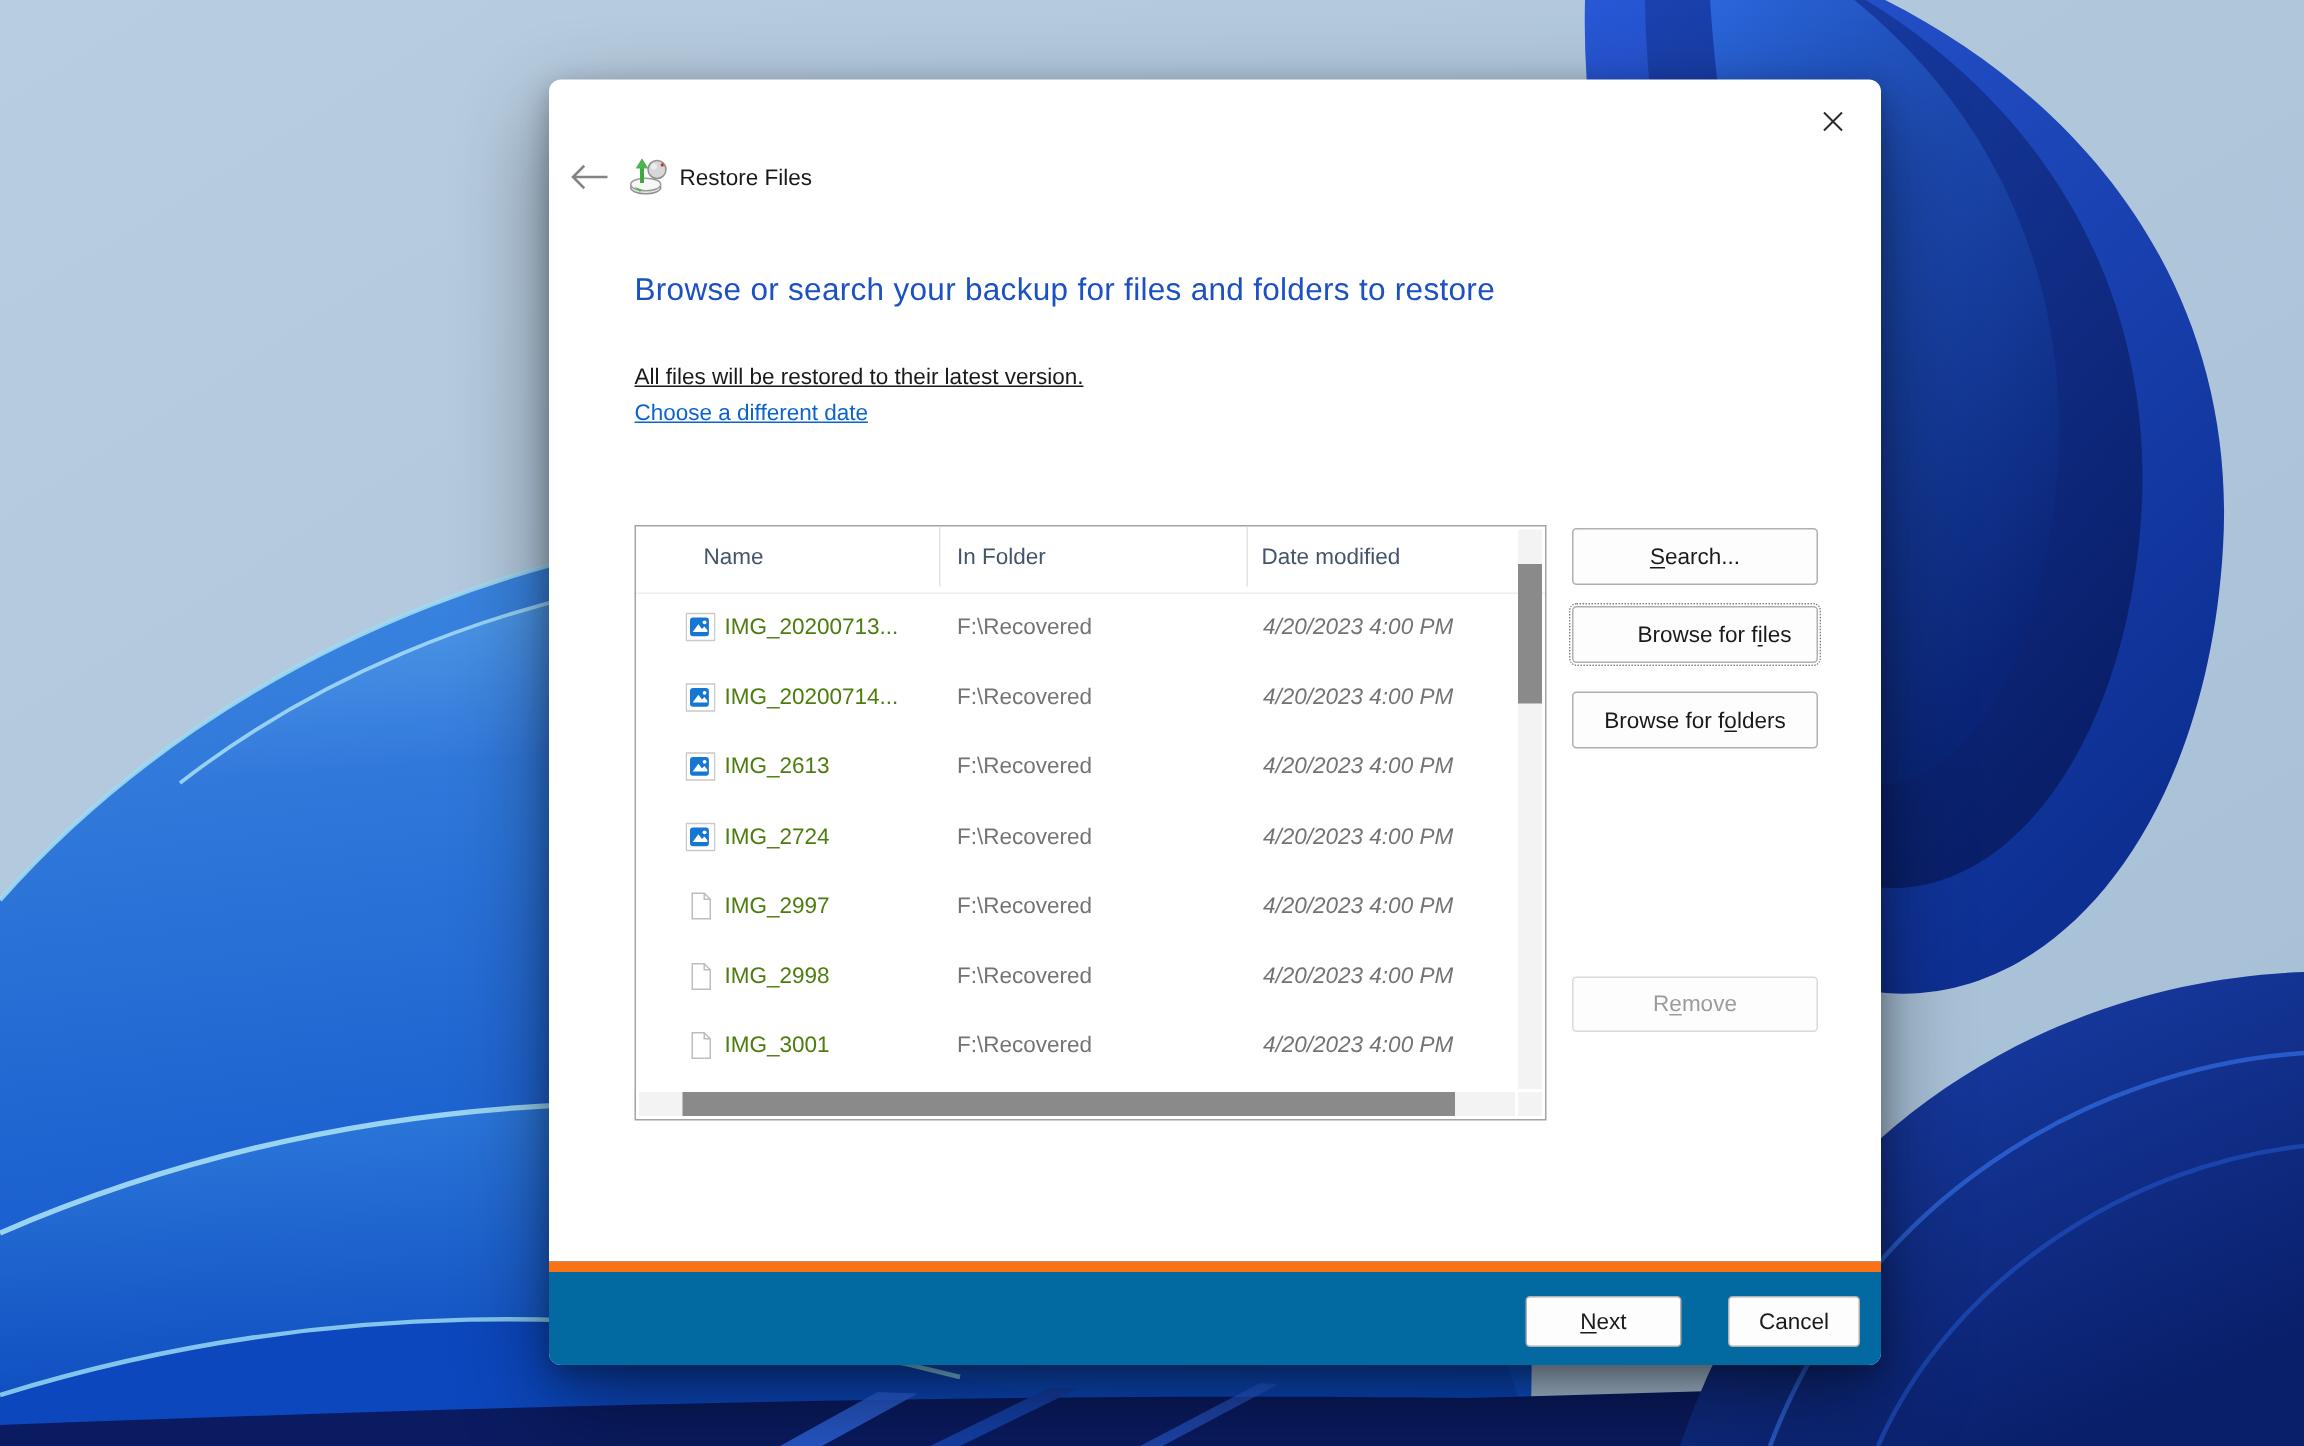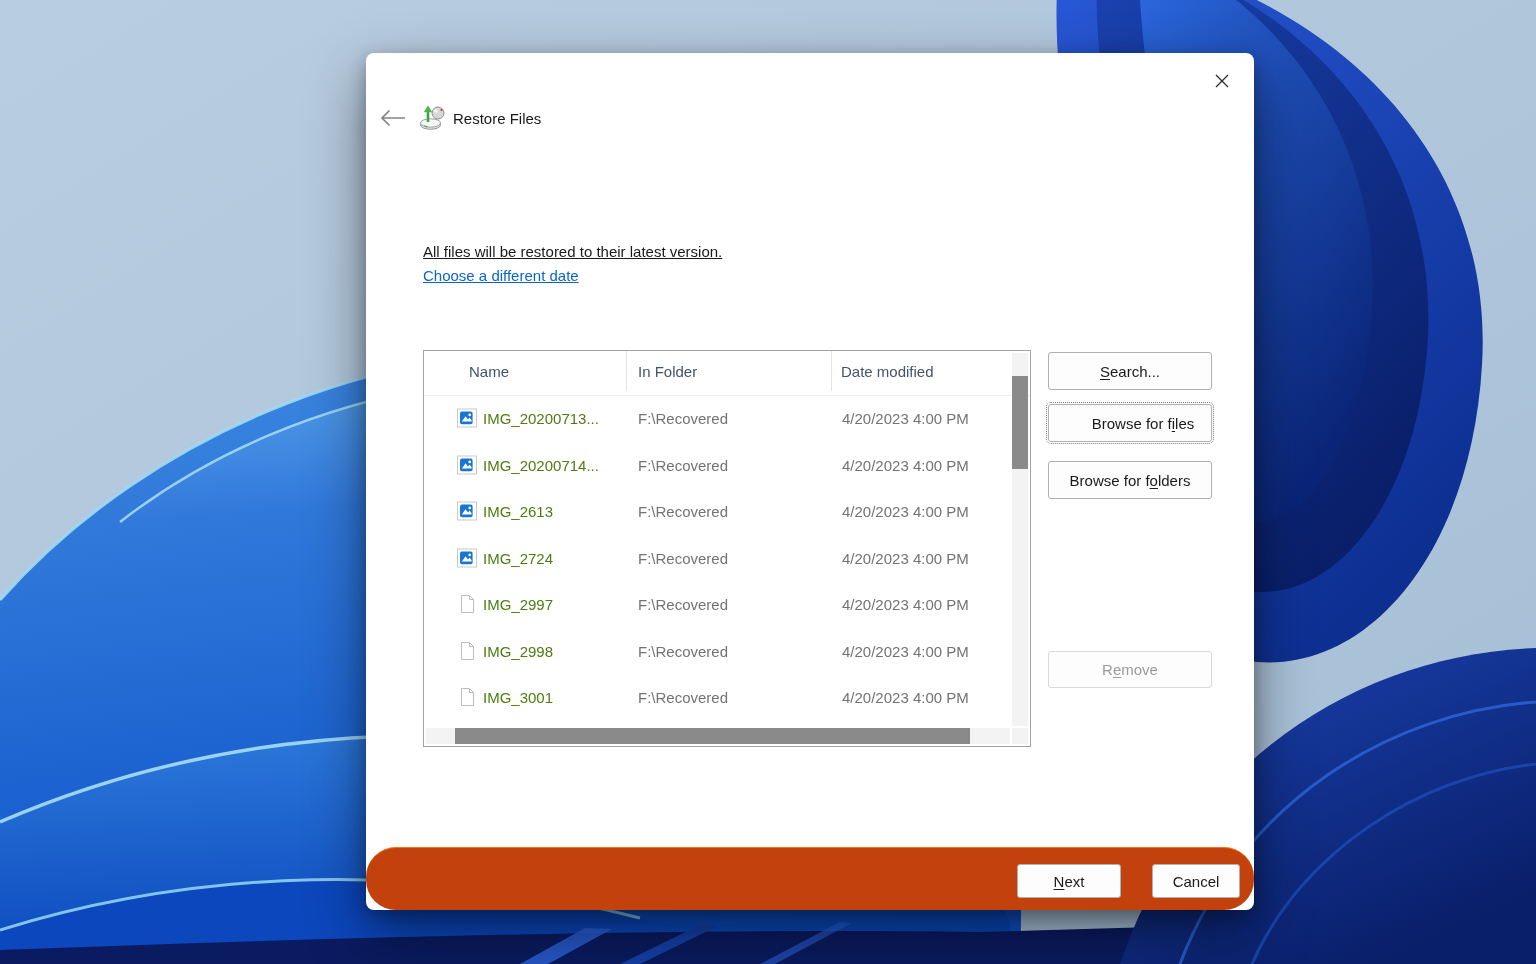--- a/index.html
+++ b/index.html
@@ -38,21 +38,21 @@
   .lheader .hsep{position:absolute;top:0;width:1px;height:40px;background:#e3e3e3;}
   .h-name{position:absolute;left:45px;top:12px;cursor:pointer;text-align:right;}
   .h-folder{position:absolute;left:214px;top:12px;cursor:pointer;text-align:right;}
   .h-date{position:absolute;left:417px;top:12px;cursor:pointer;}
 
   .rows{position:absolute;left:0;top:44px;right:19px;bottom:19px;overflow:hidden;}
   .row{position:relative;height:46.5px;cursor:pointer;}
   .row .icon{position:absolute;left:33px;top:50%;transform:translateY(-50%);width:20px;height:20px;}
   .c-name{position:absolute;left:59px;top:50%;transform:translateY(-50%);font-size:15px;color:#4d7c0f;white-space:nowrap;}
   .c-folder{position:absolute;left:214px;top:50%;transform:translateY(-50%);font-size:15px;color:#737373;white-space:nowrap;}
-  .c-date{position:absolute;left:418px;top:50%;transform:translateY(-50%);font-size:15px;color:#737373;white-space:nowrap;}
+  .c-date{position:absolute;left:418px;top:50%;transform:translateY(-50%);font-size:15px;color:#737373;white-space:nowrap;font-style:italic;}
 
   .vscroll{position:absolute;top:2px;right:2px;bottom:20px;width:16px;background:#f3f3f3;cursor:pointer;}
   .vthumb{position:absolute;left:0;right:0;top:23px;height:93px;background:#8a8a8a;cursor:grab;}
   .hscroll{position:absolute;left:2px;right:20px;bottom:2px;height:16px;background:#f3f3f3;cursor:pointer;}
   .hthumb{position:absolute;top:0;bottom:0;left:29px;width:515px;background:#8a8a8a;cursor:grab;}
   .scorner{position:absolute;right:2px;bottom:2px;width:16px;height:16px;background:#f3f3f3;}
 
   
   .btn{
     box-sizing:border-box;display:flex;align-items:center;justify-content:center;
@@ -61,21 +61,21 @@
   }
   .side-btn{position:absolute;left:682px;width:164px;height:38px;}
   #btn-search{top:299px;}
   #btn-browse-files{top:351px;outline:1px dotted #7a7a7a;outline-offset:1px;padding-left:32px;}
   #btn-browse-folders{top:408px;}
   #btn-remove{top:598px;height:37px;}
   #btn-remove-all{top:655px;}
   .btn.disabled{color:#9b9b9b;border-color:#dadada;background:#fdfdfd;cursor:default;}
   .u{text-decoration:underline;text-underline-offset:2px;}
 
-  .footer{position:absolute;left:0;right:0;bottom:0;height:62px;background:#c2410c;border-top:1px solid #f97316;border-radius:30px;}
+  .footer{position:absolute;left:0;right:0;bottom:0;height:62px;background:#0369a1;border-top:7px solid #f97316;}
   .footer .btn{position:absolute;top:16px;height:34px;background:#fdfdfd;}
   #btn-next{right:133px;width:104px;}
   #btn-cancel{right:14px;width:88px;}
 </style>
 </head>
 <body>
 
 <svg class="wp" viewBox="0 0 1536 964" preserveAspectRatio="none">
   <defs>
     <linearGradient id="g0" x1="0" y1="0" x2="1" y2="1">
@@ -156,20 +156,21 @@
       <circle cx="19" cy="10" r="6" fill="#d7d7d7" stroke="#8f8f8f" stroke-width="1"></circle>
       <circle cx="17" cy="8" r="2" fill="#efefef"></circle>
       <circle cx="22.5" cy="7" r="1.1" fill="#c0392b"></circle>
       <path d="M9 19 V8.5" stroke="#3aa83a" stroke-width="2.6" fill="none"></path>
       <path d="M9 2.5 L4.8 9.3 H13.2 Z" fill="#4db34d"></path>
       <path d="M4 21.5 L9 23.5 L7.5 24.8 Z" fill="#4db34d"></path>
     </svg>
   </div>
   <div class="app-title">Restore Files</div>
 
+  <div class="heading">Browse or search your backup for files and folders to restore</div>
   <div class="subtext">All files will be restored to their latest version.</div>
   <a class="date-link">Choose a different date</a>
 
   <div class="listbox">
     <div class="lheader">
       <span class="h-name">Name</span>
       <span class="h-folder">In Folder</span>
       <span class="h-date">Date modified</span>
       <span class="hsep" style="left:202px"></span>
       <span class="hsep" style="left:407px"></span>

